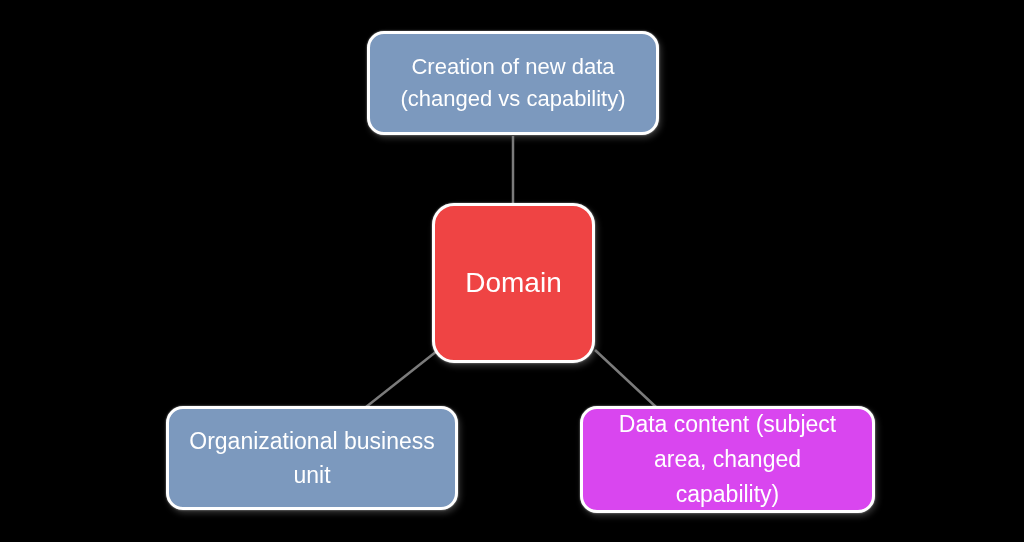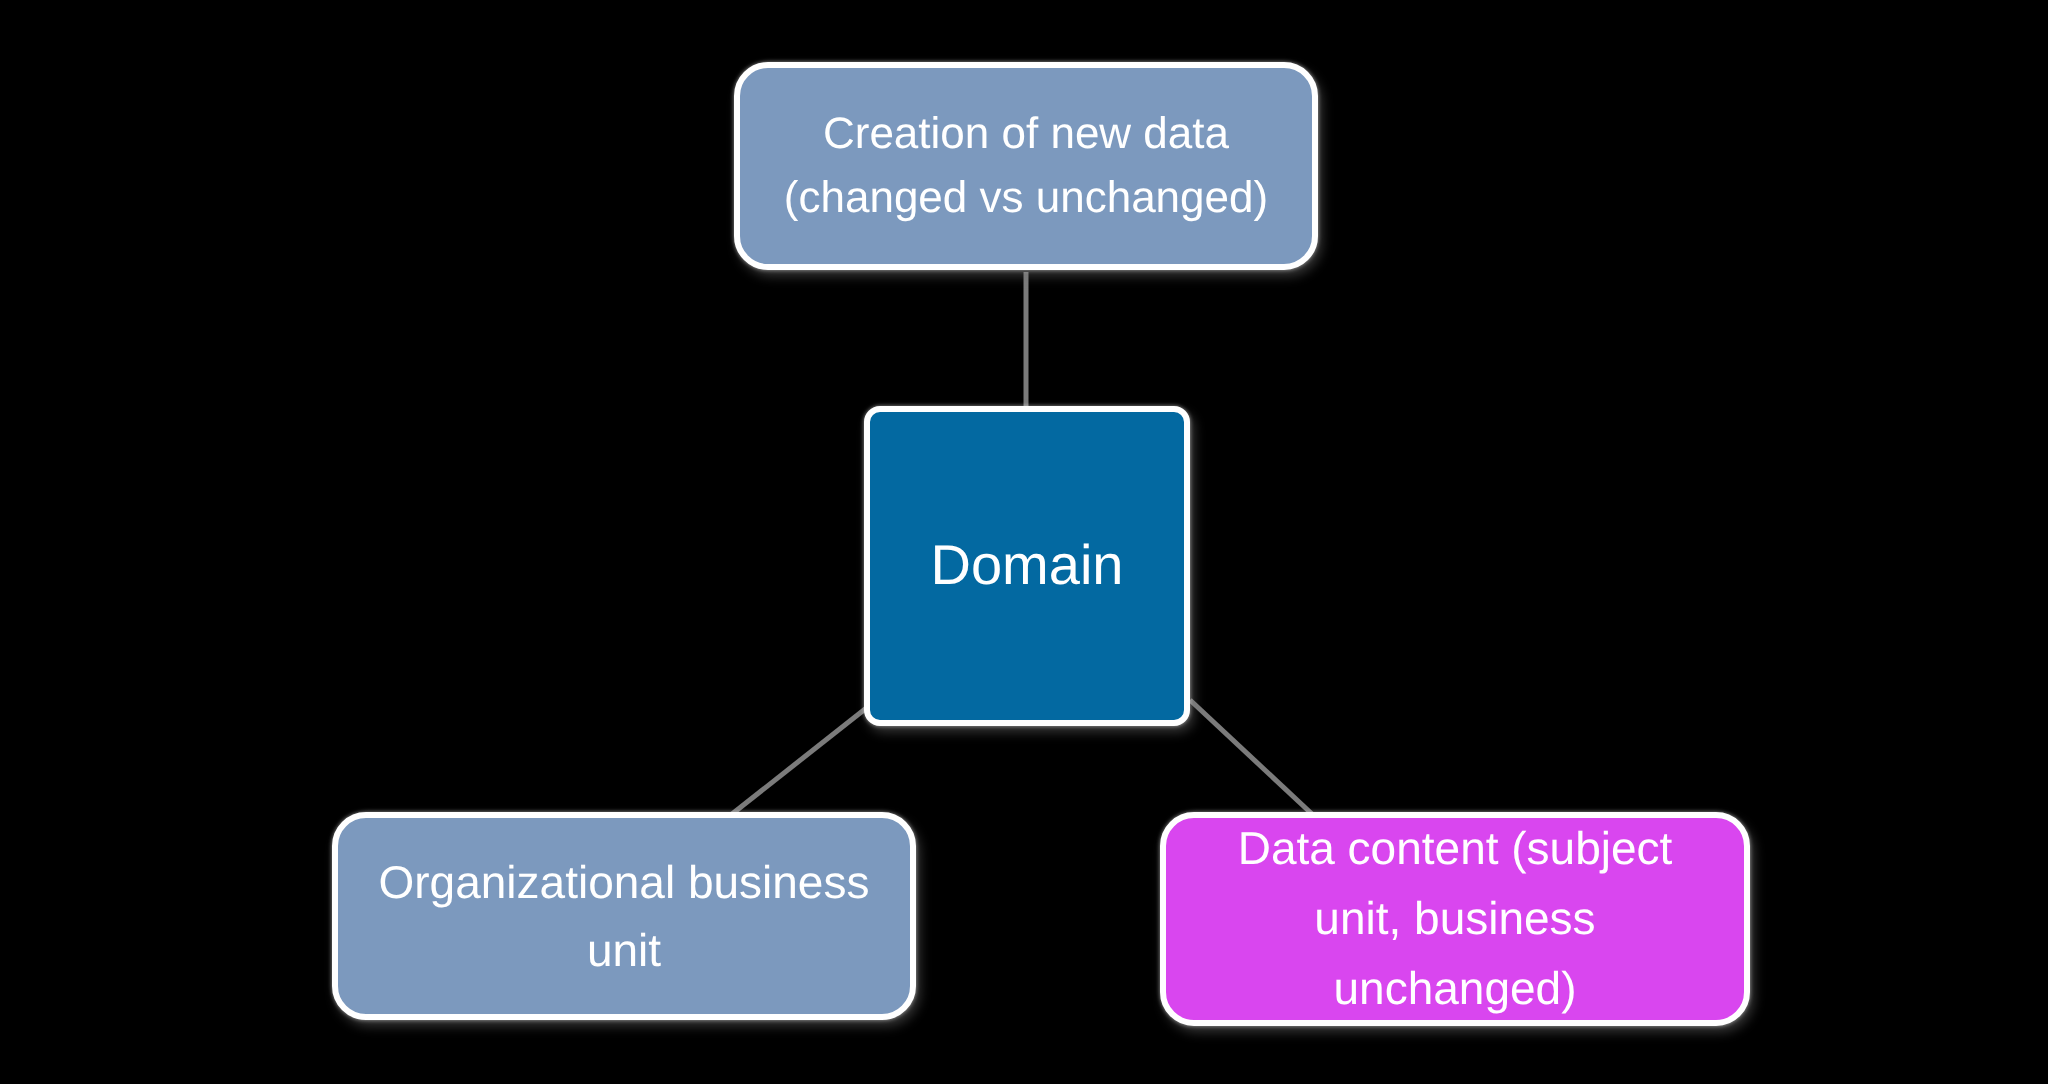--- a/index.html
+++ b/index.html
@@ -34,21 +34,21 @@
     display: flex;
     align-items: center;
     justify-content: center;
     text-align: center;
     color: #ffffff;
     box-shadow: 0 0 2px rgba(255,255,255,0.55), 2px 3px 6px rgba(120,120,120,0.45);
   }
   .node .label { width: 100%; }
   .node .ln { display: block; }
   .node--mid   { background: #7c99be; }
-  .node--dark  { background: #0369a1; border-radius: 8px; }
+  .node--dark  { background: #ef4444; border-radius: 22px; }
   .node--light { background: #d946ef; }
 
   .node-top {
     left: 367px; top: 31px;
     width: 292px; height: 104px;
     font-size: 22px; line-height: 32px;
   }
   .node-domain {
     left: 432px; top: 203px;
     width: 163px; height: 160px;
@@ -72,38 +72,38 @@
 
   <svg class="connectors" viewBox="0 0 1024 542" xmlns="http://www.w3.org/2000/svg">
     <line class="conn" x1="513" y1="136" x2="513" y2="204"></line>
     <line class="conn" x1="437" y1="351" x2="366" y2="407"></line>
     <line class="conn" x1="595" y1="350" x2="656" y2="407"></line>
   </svg>
 
   <div class="node node--mid node-top">
     <div class="label">
       <span class="ln">Creation of new data</span>
-      <span class="ln">(changed vs unchanged)</span>
+      <span class="ln">(changed vs capability)</span>
     </div>
   </div>
 
   <div class="node node--dark node-domain">
     <div class="label">
       <span class="ln">Domain</span>
     </div>
   </div>
 
   <div class="node node--mid node-bottom-left">
     <div class="label">
       <span class="ln">Organizational business</span>
       <span class="ln">unit</span>
     </div>
   </div>
 
   <div class="node node--light node-bottom-right">
     <div class="label">
       <span class="ln">Data content (subject</span>
-      <span class="ln">unit, business</span>
-      <span class="ln">unchanged)</span>
+      <span class="ln">area, changed</span>
+      <span class="ln">capability)</span>
     </div>
   </div>
 
 </div>
 
 </body></html>

